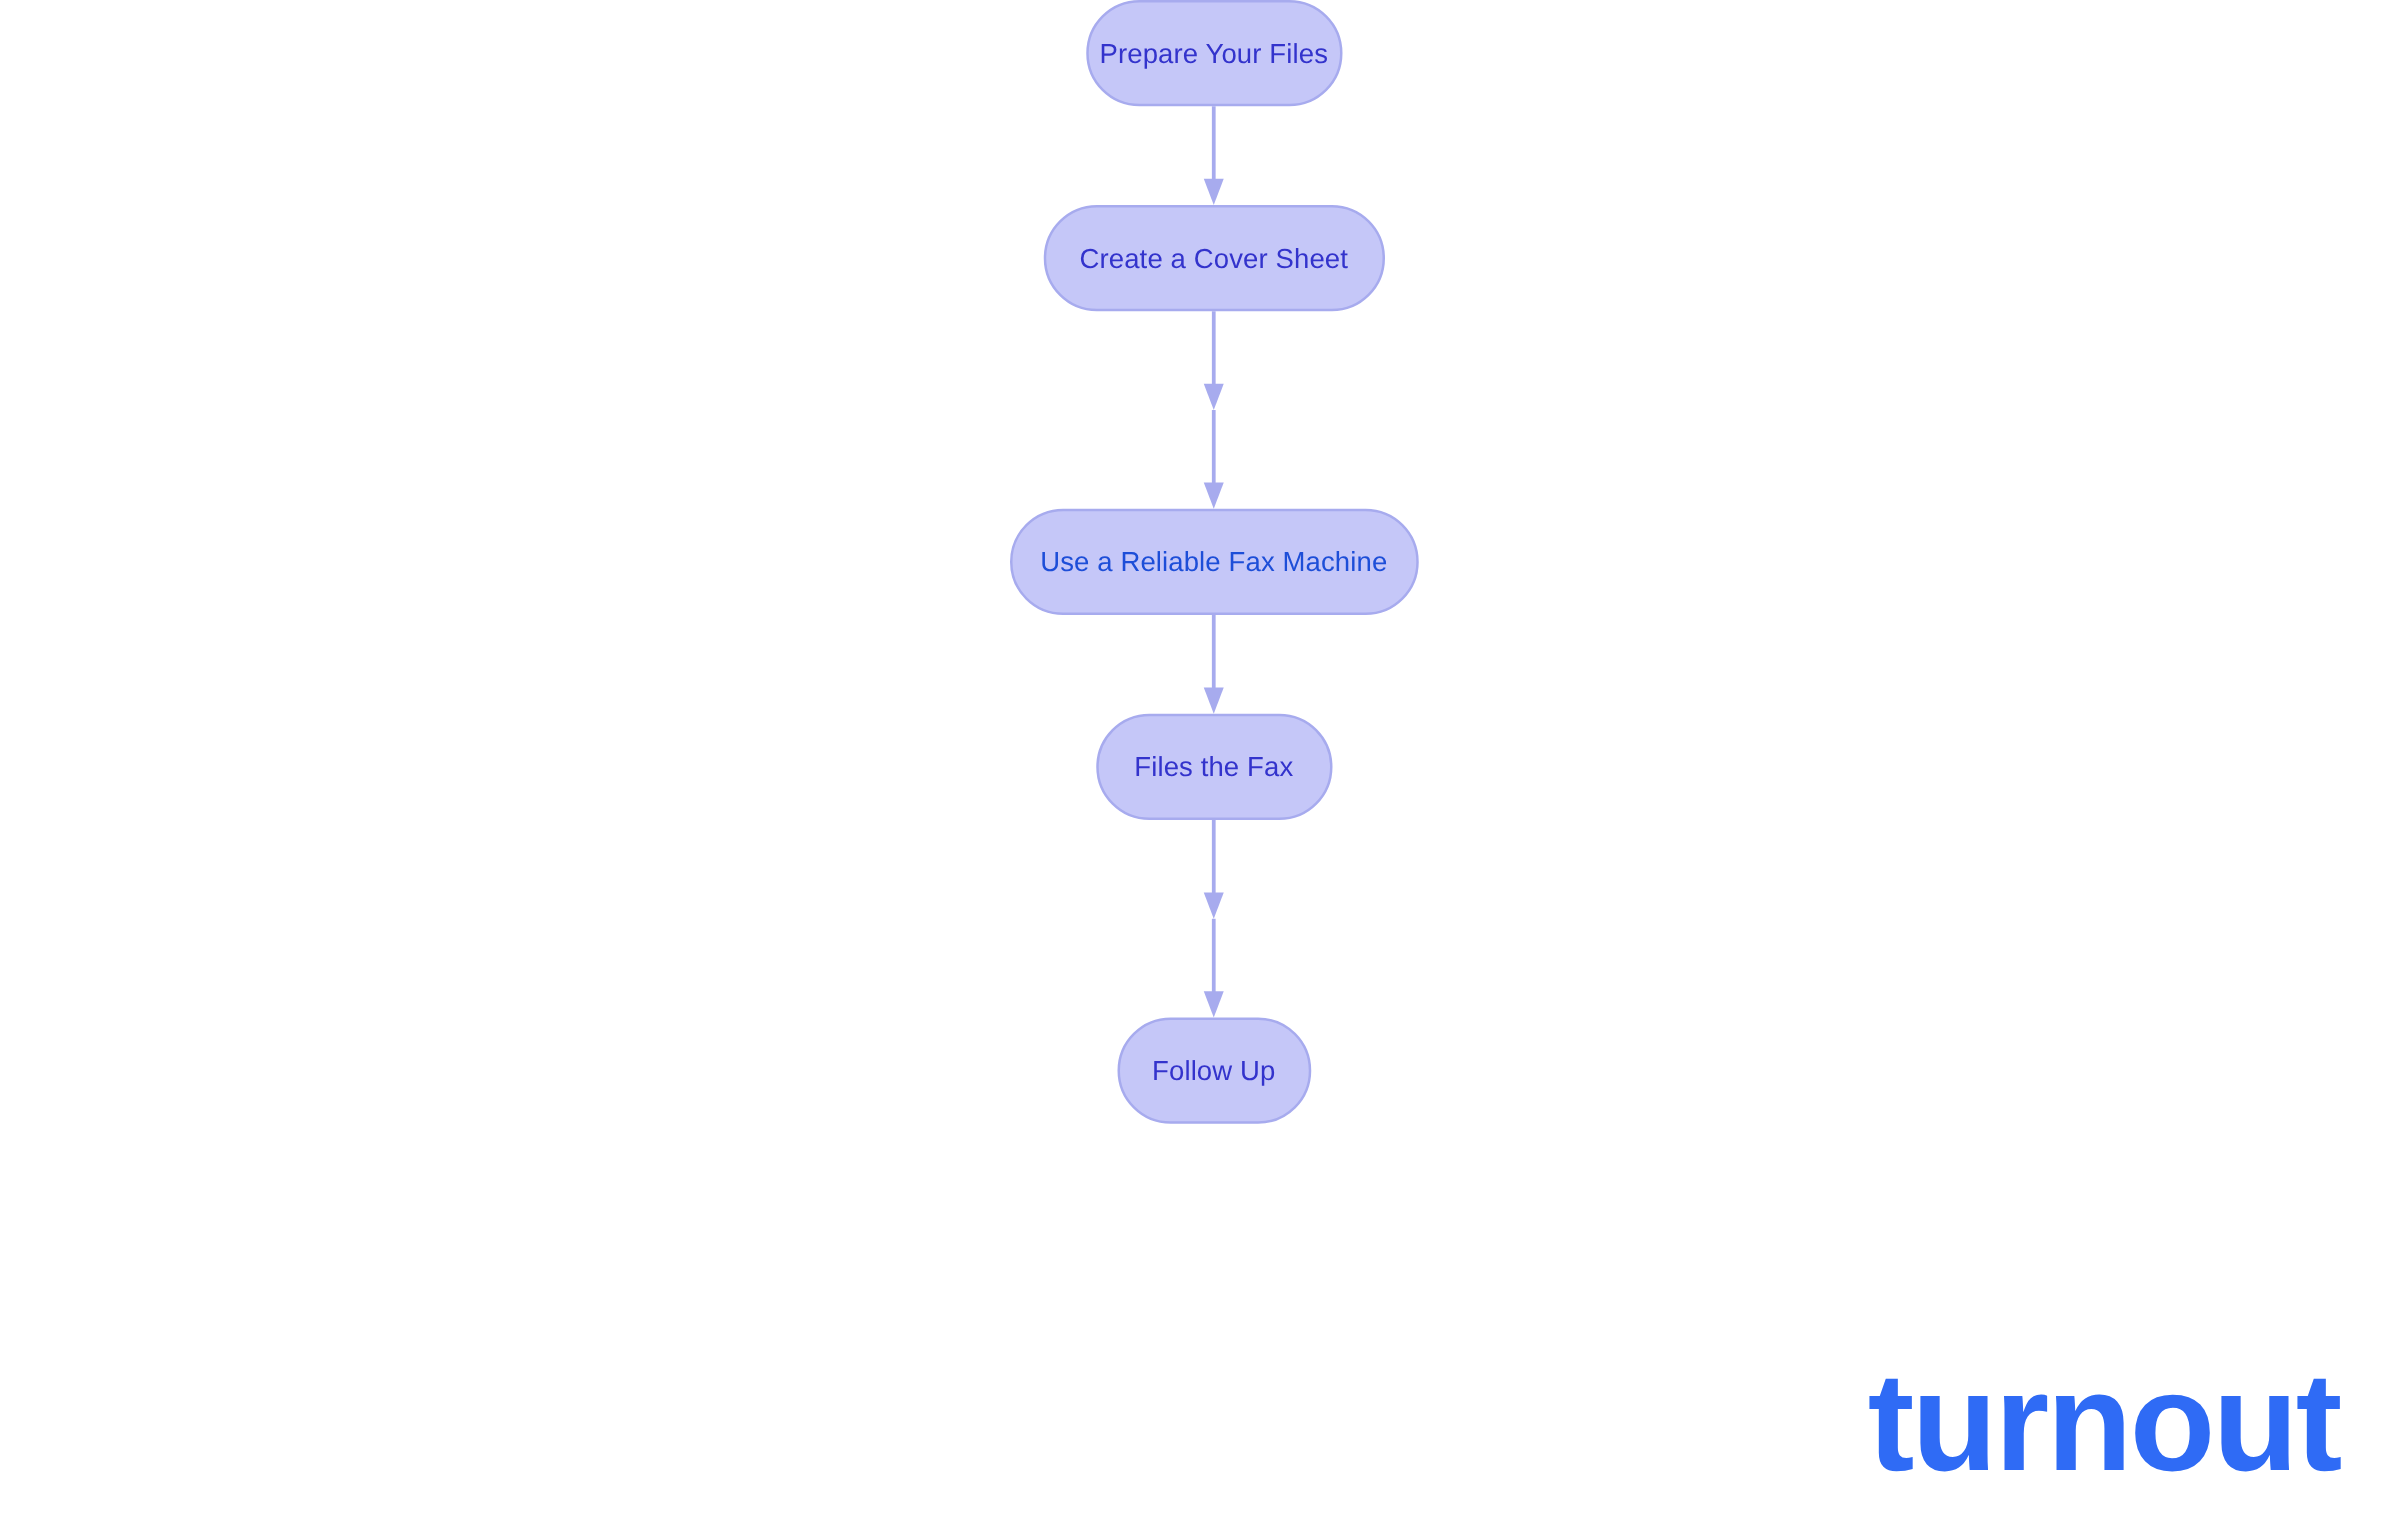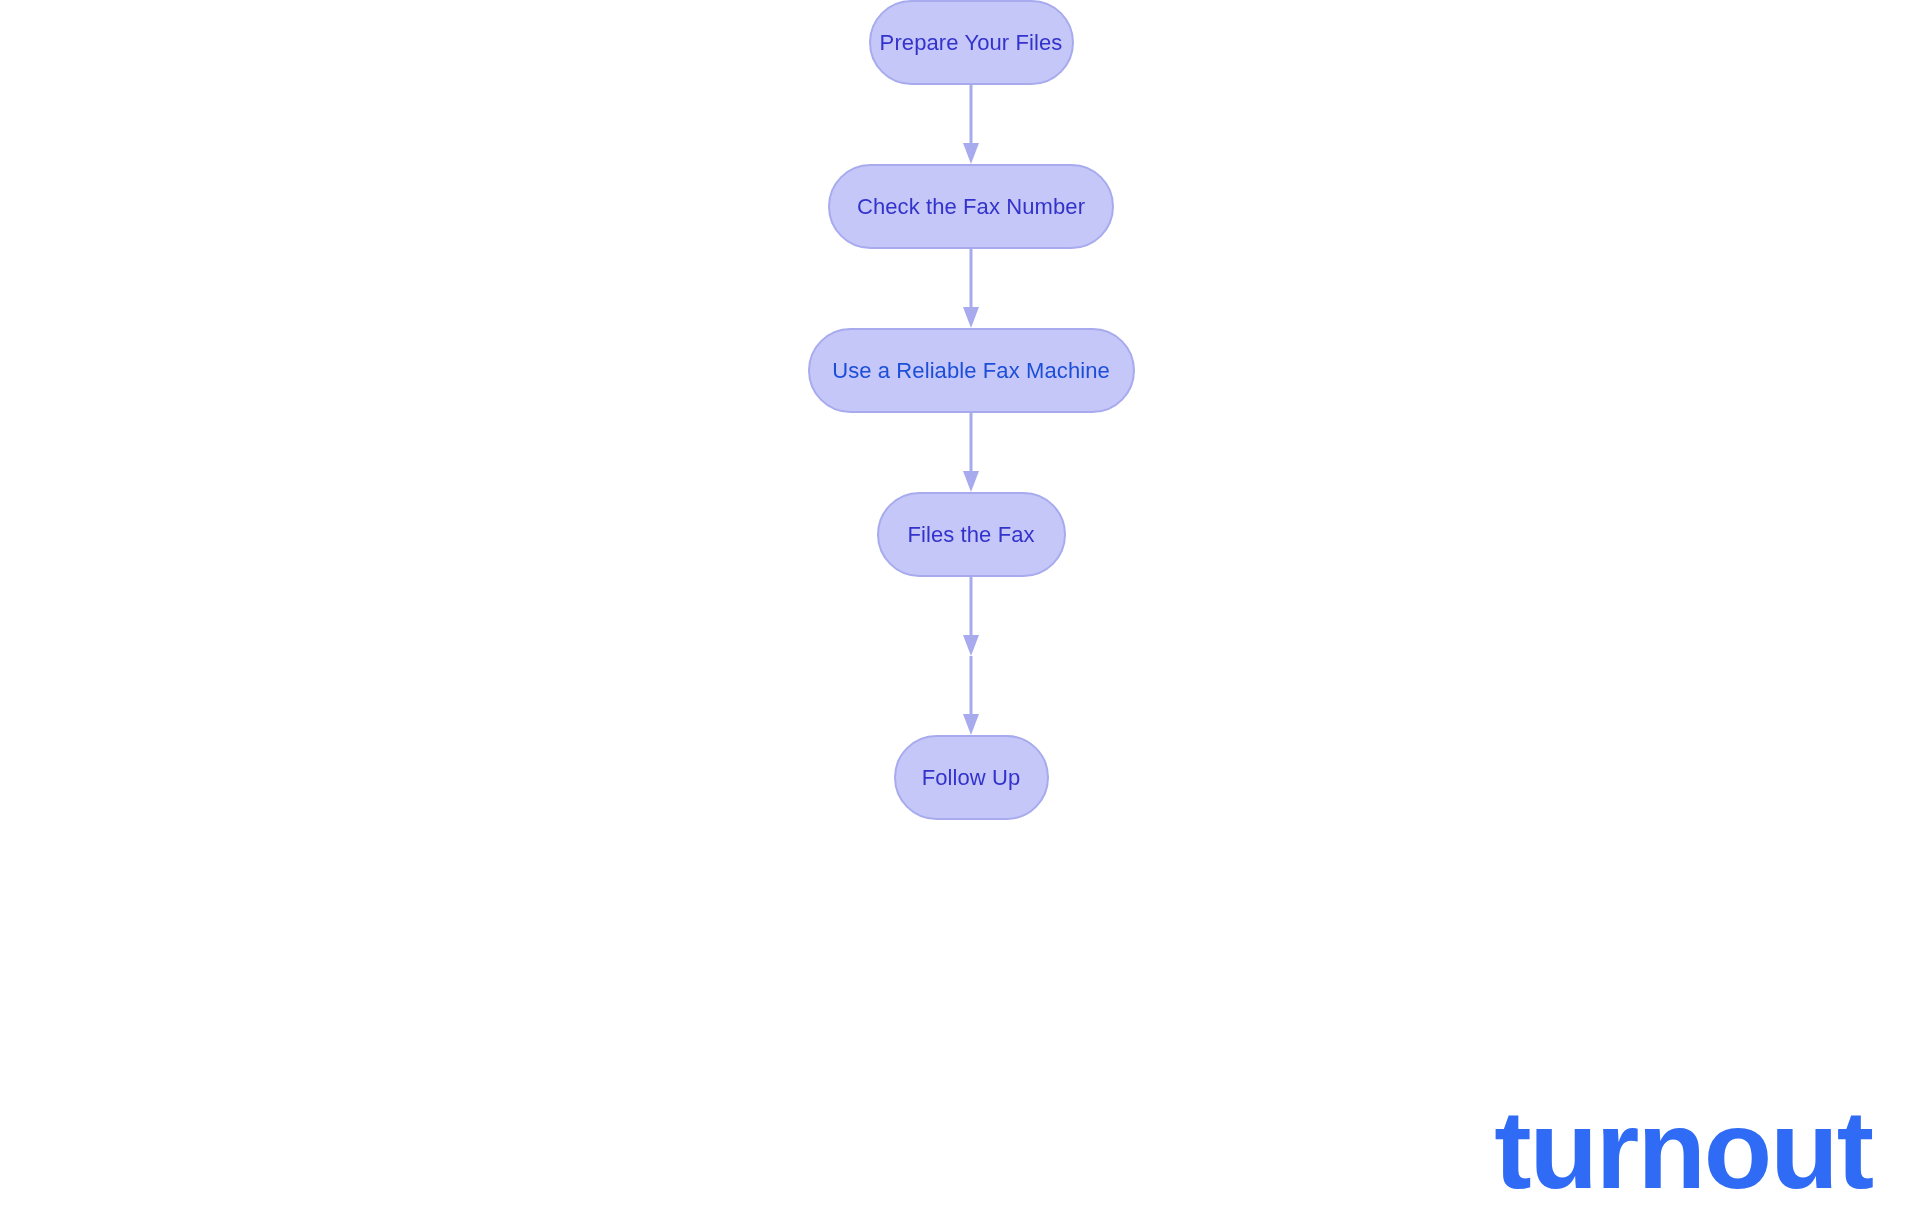--- a/index.html
+++ b/index.html
@@ -62,21 +62,21 @@
     width: 24px;
     height: 79px;
     display: block;
     overflow: visible;
   }
 
   
   .brand {
     position: absolute;
     right: 48px;
-    bottom: 9px;
+    bottom: 21px;
     color: #2f6bf5;
     font-size: 112px;
     font-weight: 700;
     letter-spacing: -2px;
     line-height: 1;
     font-family: "Liberation Sans", sans-serif;
     user-select: none;
   }
 </style>
 </head>
@@ -87,23 +87,29 @@
   <div class="flow">
 
     <div class="flow-step">
       <div class="node" style="width: 205px; background: rgb(197, 199, 248); border-color: rgb(167, 171, 238); color: rgb(51, 51, 204);">Prepare Your Files</div>
       <svg class="connector" viewBox="0 0 24 79" xmlns="http://www.w3.org/2000/svg">
         <line x1="12" y1="0" x2="12" y2="64" stroke="#a7abee" stroke-width="3"></line>
         <polygon points="12,79 4,58 20,58" fill="#a7abee"></polygon>
       </svg>
     </div>
 
+    <div class="flow-step">
+      <div class="node" style="width: 273px; background: rgb(197, 199, 248); border-color: rgb(167, 171, 238); color: rgb(51, 51, 204);">Create a Cover Sheet</div>
+      <svg class="connector" viewBox="0 0 24 79" xmlns="http://www.w3.org/2000/svg">
+        <line x1="12" y1="0" x2="12" y2="64" stroke="#a7abee" stroke-width="3"></line>
+        <polygon points="12,79 4,58 20,58" fill="#a7abee"></polygon>
+      </svg>
+    </div>
 
     <div class="flow-step">
-      <div class="node" style="width: 286px; background: rgb(197, 199, 248); border-color: rgb(167, 171, 238); color: rgb(51, 51, 204);">Check the Fax Number</div>
       <svg class="connector" viewBox="0 0 24 79" xmlns="http://www.w3.org/2000/svg">
         <line x1="12" y1="0" x2="12" y2="64" stroke="#a7abee" stroke-width="3"></line>
         <polygon points="12,79 4,58 20,58" fill="#a7abee"></polygon>
       </svg>
     </div>
 
     <div class="flow-step">
       <div class="node" style="width: 327px; background: rgb(197, 199, 248); border-color: rgb(167, 171, 238); color: #1d4ed8;">Use a Reliable Fax Machine</div>
       <svg class="connector" viewBox="0 0 24 79" xmlns="http://www.w3.org/2000/svg">
         <line x1="12" y1="0" x2="12" y2="64" stroke="#a7abee" stroke-width="3"></line>

